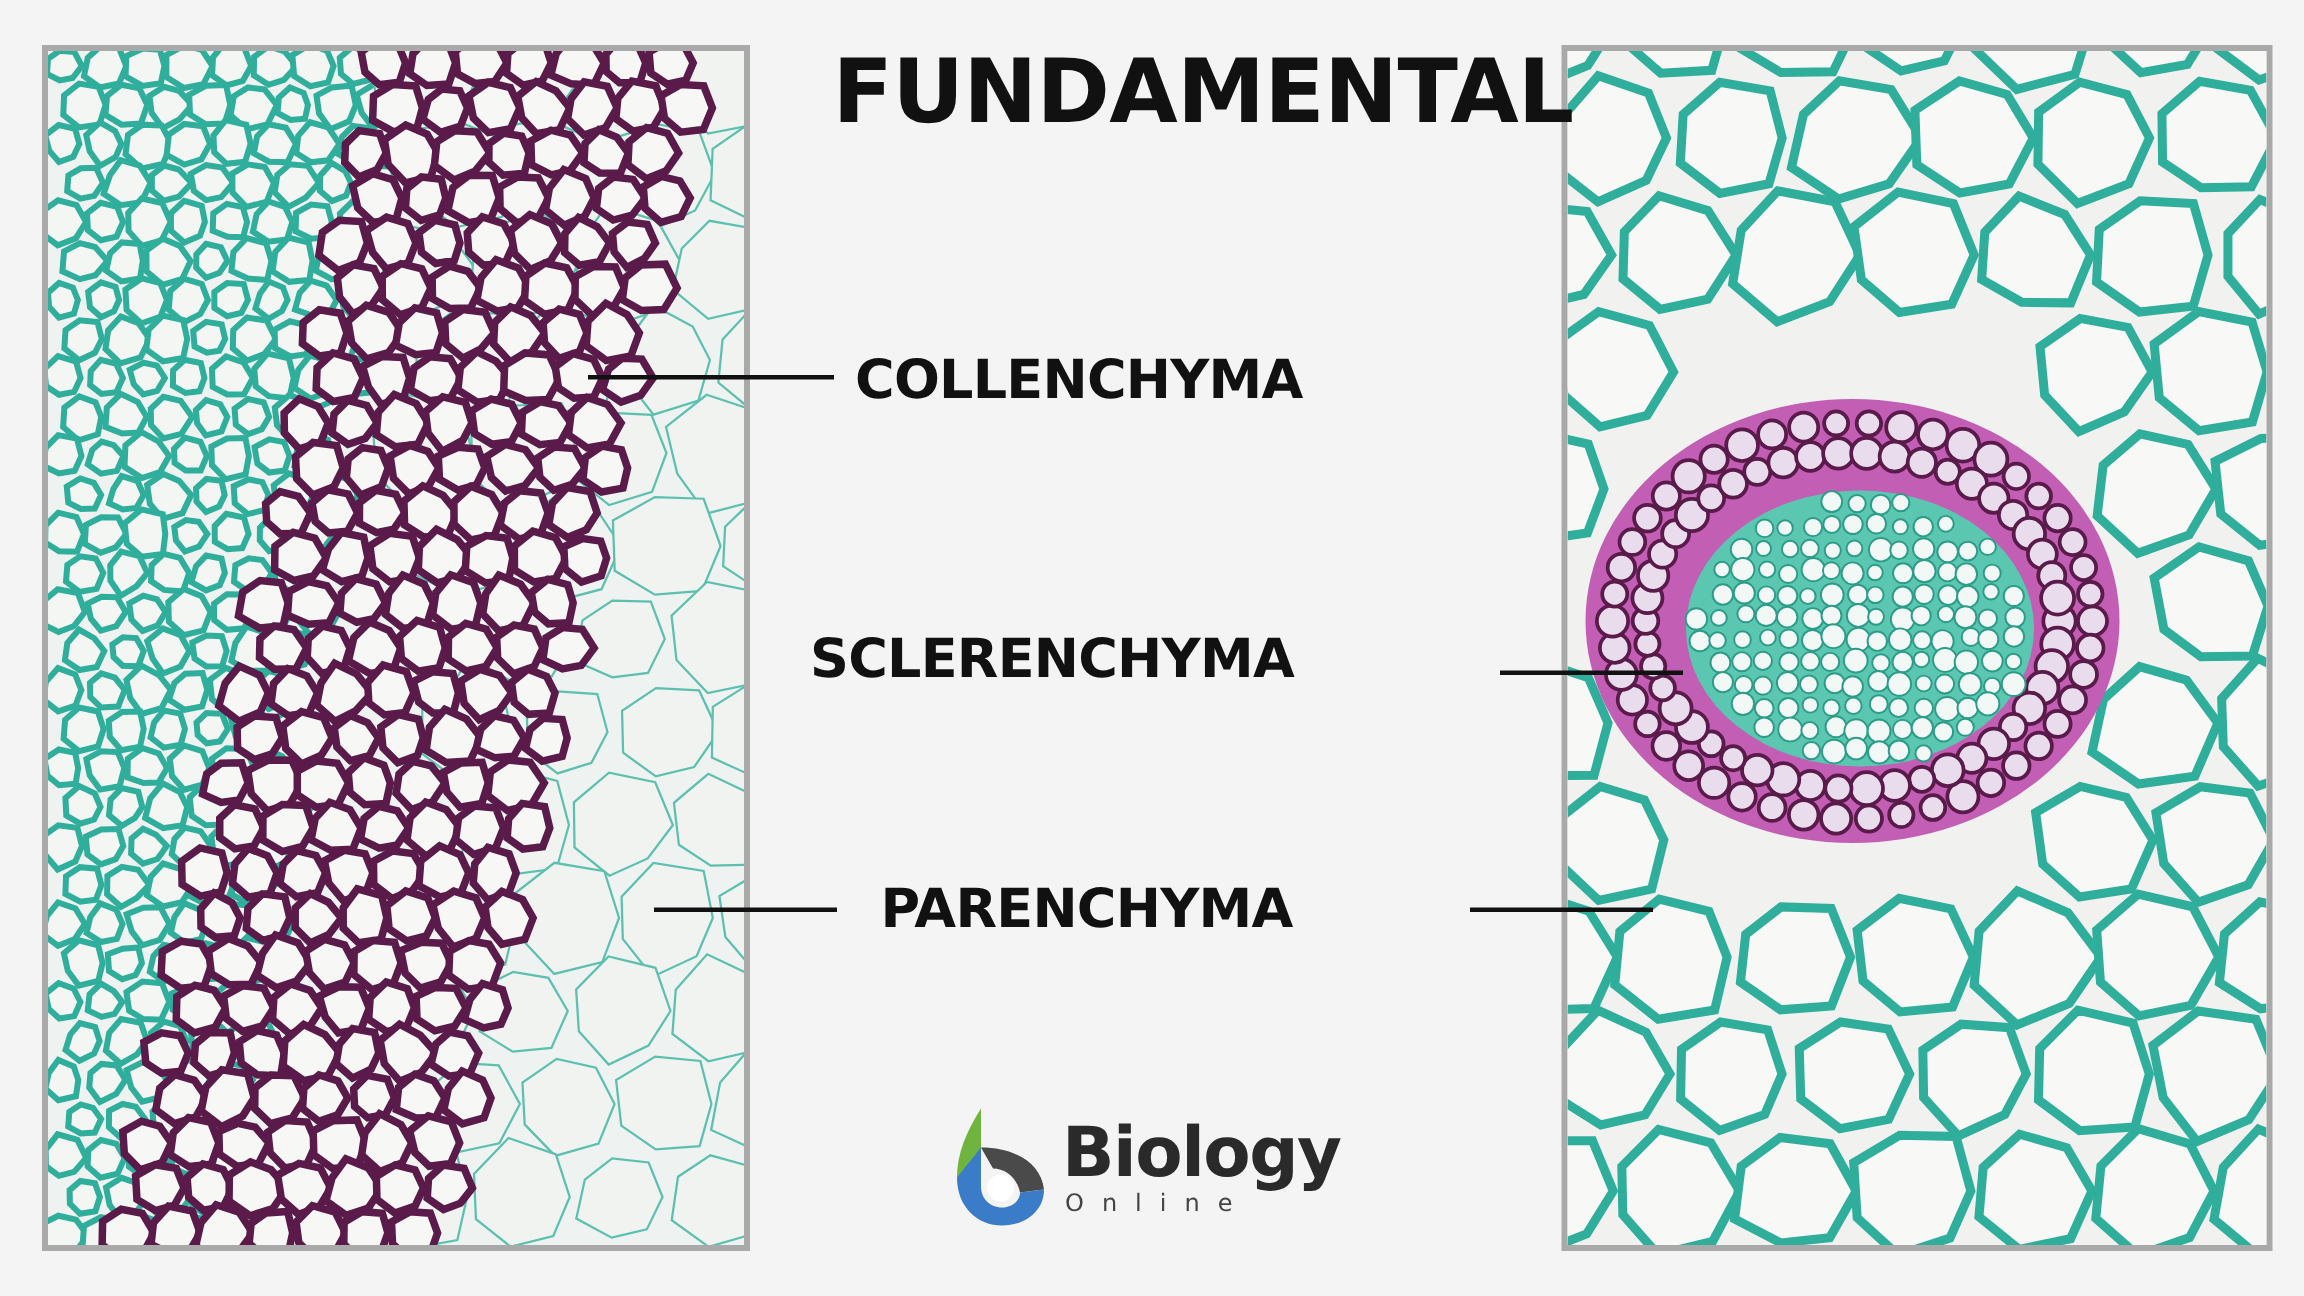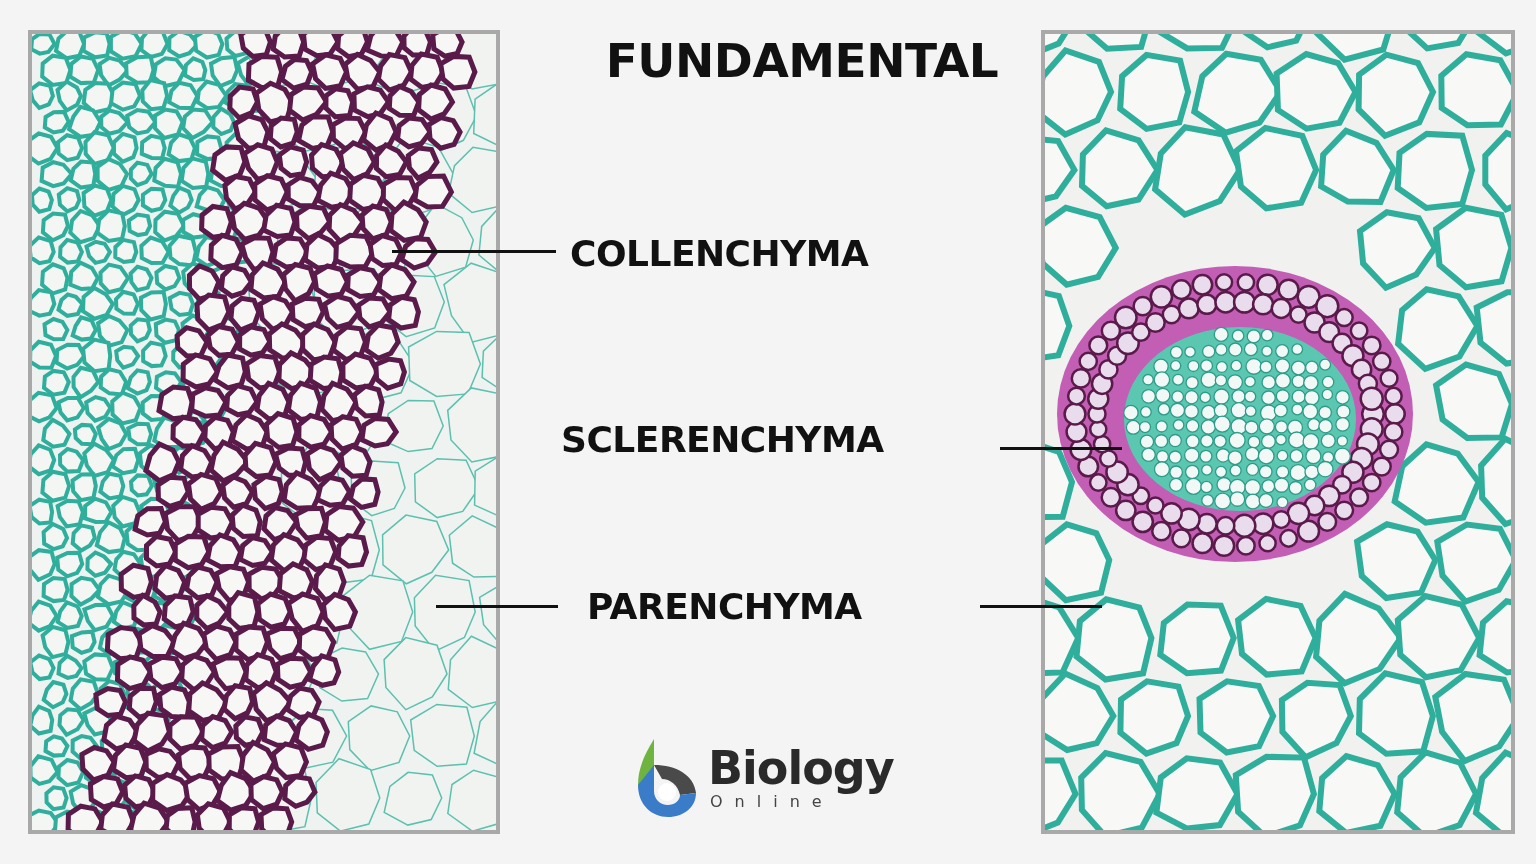--- a/index.html
+++ b/index.html
@@ -17,36 +17,36 @@
   }
   .panel svg { display: block; width: 100%; height: 100%; }
   #panel-left  { left: 28px;  top: 30px; width: 472px; height: 804px; }
   #panel-right { left: 1041px; top: 30px; width: 474px; height: 804px; }
 
   .title {
     position: absolute;
     left: 500px; width: 604px; top: 34px;
     text-align: center;
     font-weight: bold;
-    font-size: 47px;
+    font-size: 59px;
     line-height: 54px;
     color: #111;
     letter-spacing: -0.5px;
   }
   .label {
     position: absolute;
     font-weight: bold;
     font-size: 36px;
     line-height: 50px;
     color: #111;
     white-space: nowrap;
     letter-spacing: -0.5px;
   }
   #label-collenchyma  { left: 570px; top: 229px; }
-  #label-sclerenchyma { left: 561px; top: 415px; }
+  #label-sclerenchyma { left: 540px; top: 415px; }
   #label-parenchyma   { left: 587px; top: 582px; text-align: center; }
 
   .leader {
     position: absolute;
     height: 3px;
     background: #111;
   }
   #leader-collenchyma  { left: 392px;  top: 250px; width: 164px; }
   #leader-sclerenchyma { left: 1000px; top: 447px; width: 122px; }
   #leader-parenchyma-l { left: 436px;  top: 605px; width: 122px; }

